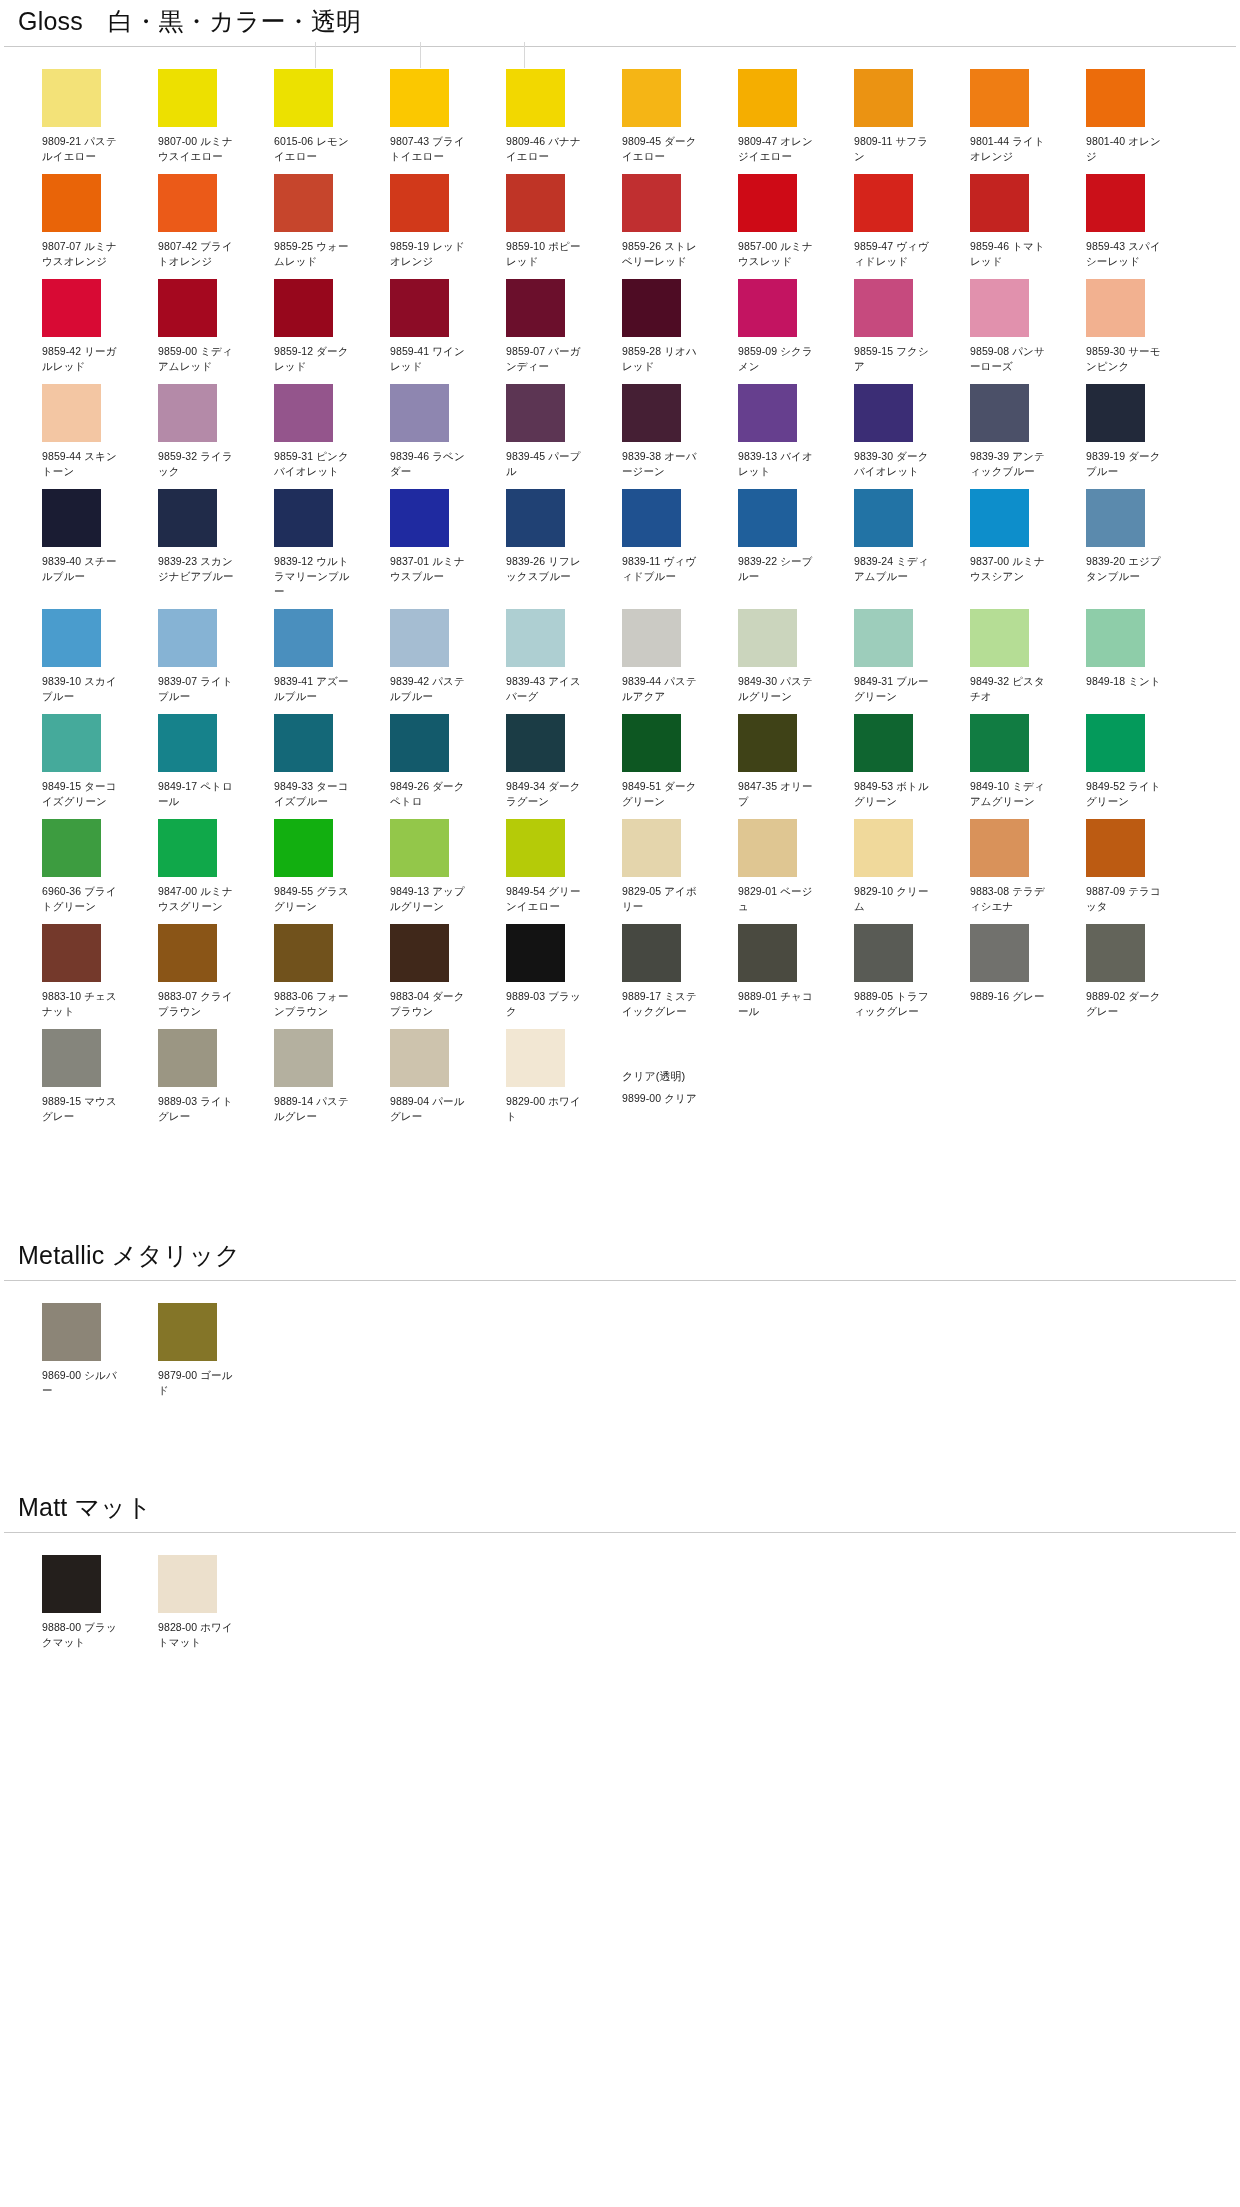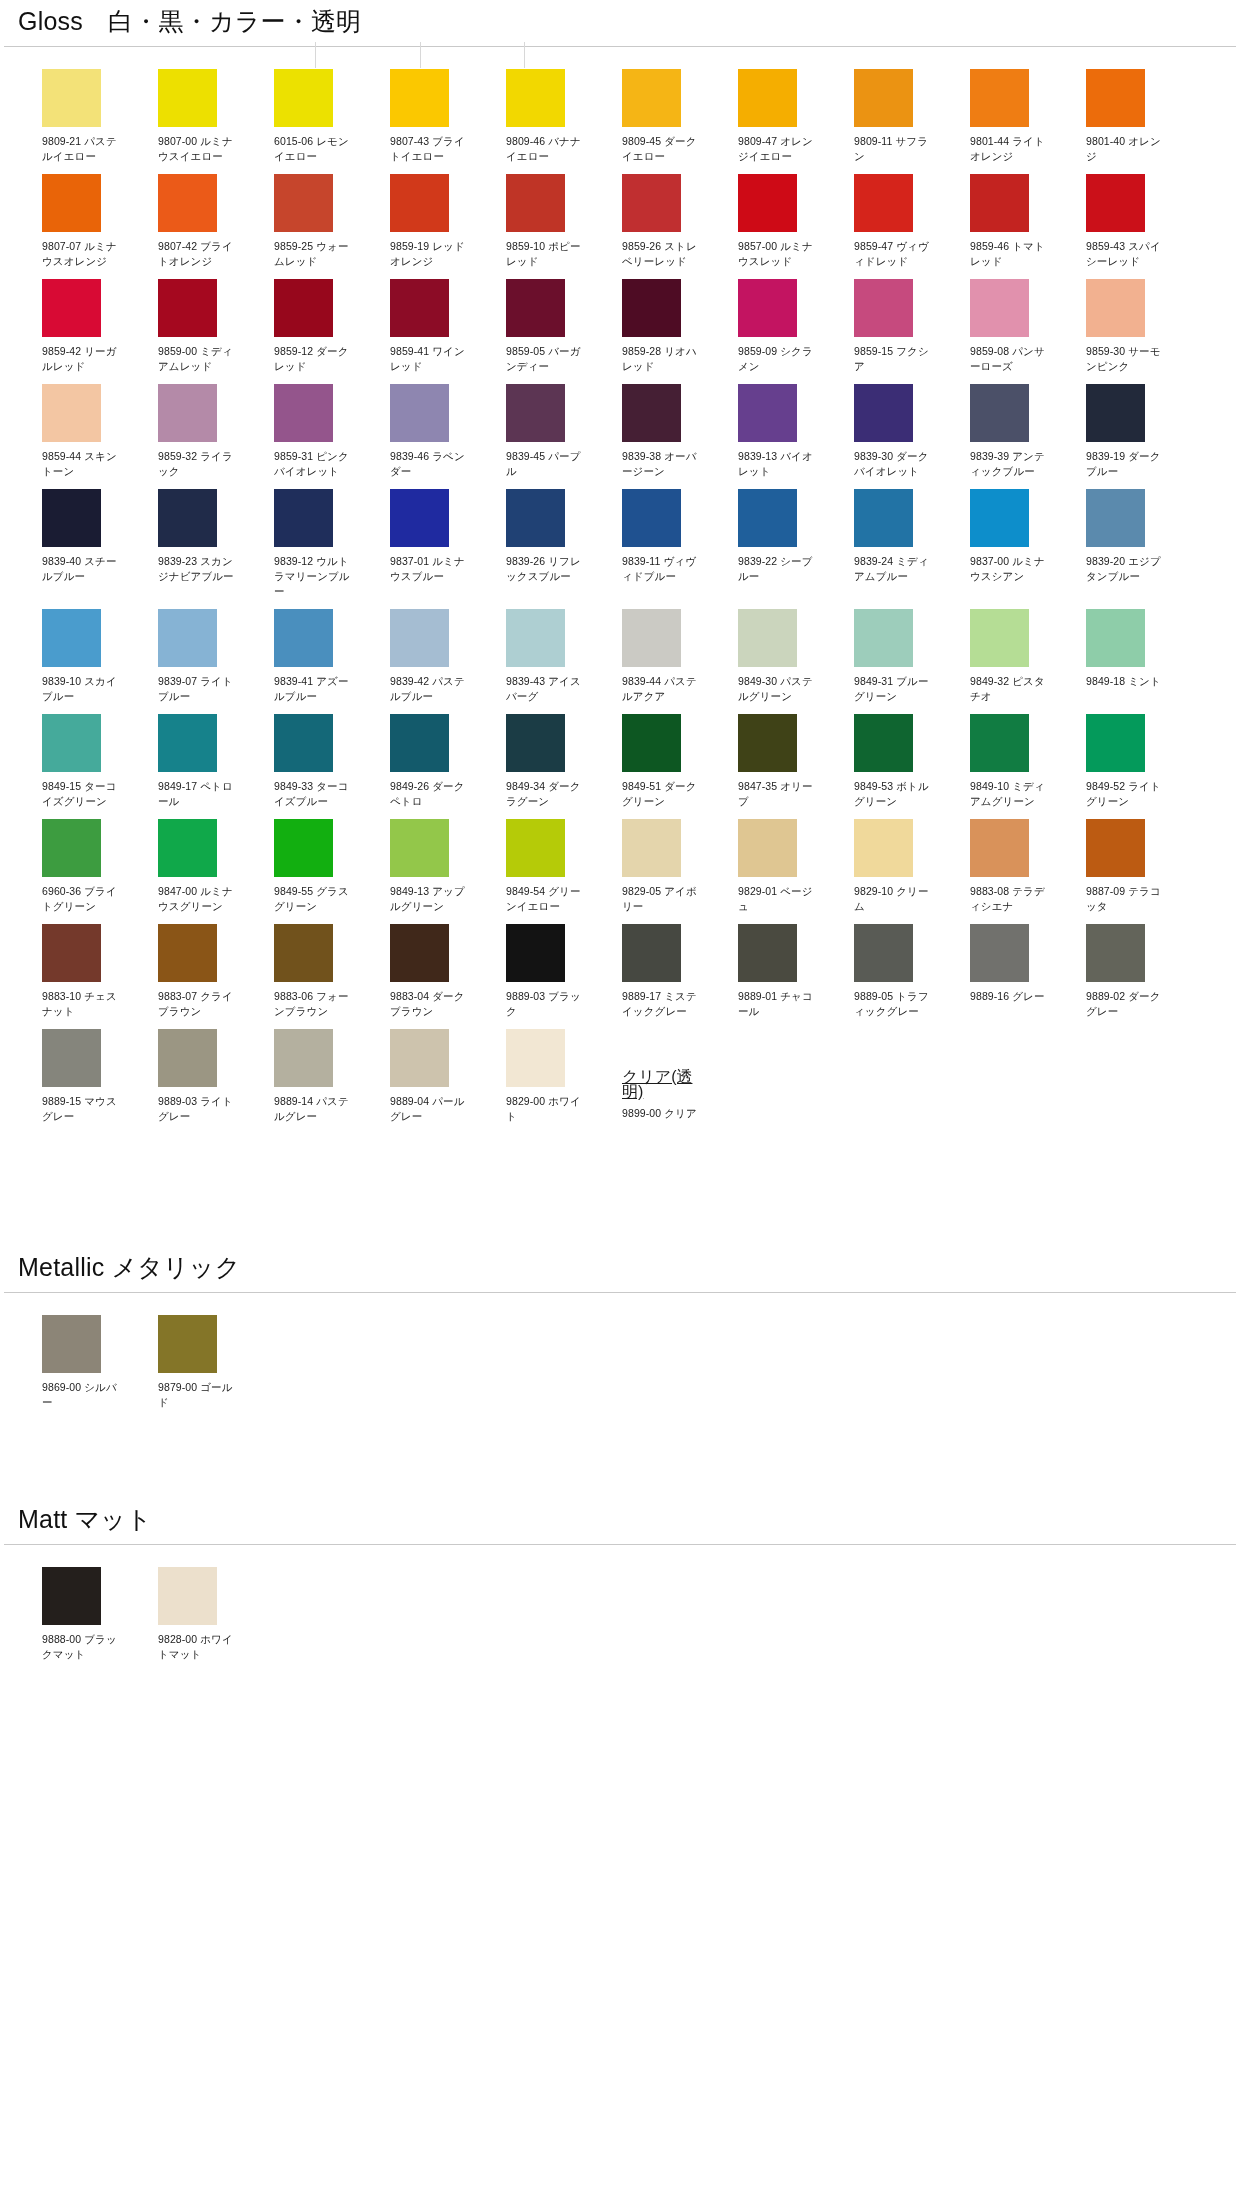--- a/index.html
+++ b/index.html
@@ -76,25 +76,24 @@
   .caption {
     font-size: 10.5px;
     line-height: 15px;
     letter-spacing: 0.1px;
     margin-top: 7px;
     color: #1c1c1c;
     word-break: break-all;
     min-height: 30px;
   }
   .clear-note {
-    font-size: 16px;
+    font-size: 11px;
     line-height: 15px;
     color: #1c1c1c;
     padding-top: 40px;
-    text-decoration: underline;
   }
 
   .spacer-lg { height: 96px; }
   .spacer-md { height: 74px; }
 </style>
 </head>
 <body>
 
 <div class="page">
 
@@ -200,21 +199,21 @@
         <div class="cell">
           <span class="chip" style="background: rgb(151, 7, 28);"></span>
           <div class="caption">9859-12 ダークレッド</div>
         </div>
         <div class="cell">
           <span class="chip" style="background: rgb(140, 12, 38);"></span>
           <div class="caption">9859-41 ワインレッド</div>
         </div>
         <div class="cell">
           <span class="chip" style="background: rgb(107, 15, 44);"></span>
-          <div class="caption">9859-05 バーガンディー</div>
+          <div class="caption">9859-07 バーガンディー</div>
         </div>
         <div class="cell">
           <span class="chip" style="background: rgb(78, 12, 36);"></span>
           <div class="caption">9859-28 リオハレッド</div>
         </div>
         <div class="cell">
           <span class="chip" style="background: rgb(195, 20, 97);"></span>
           <div class="caption">9859-09 シクラメン</div>
         </div>
         <div class="cell">

